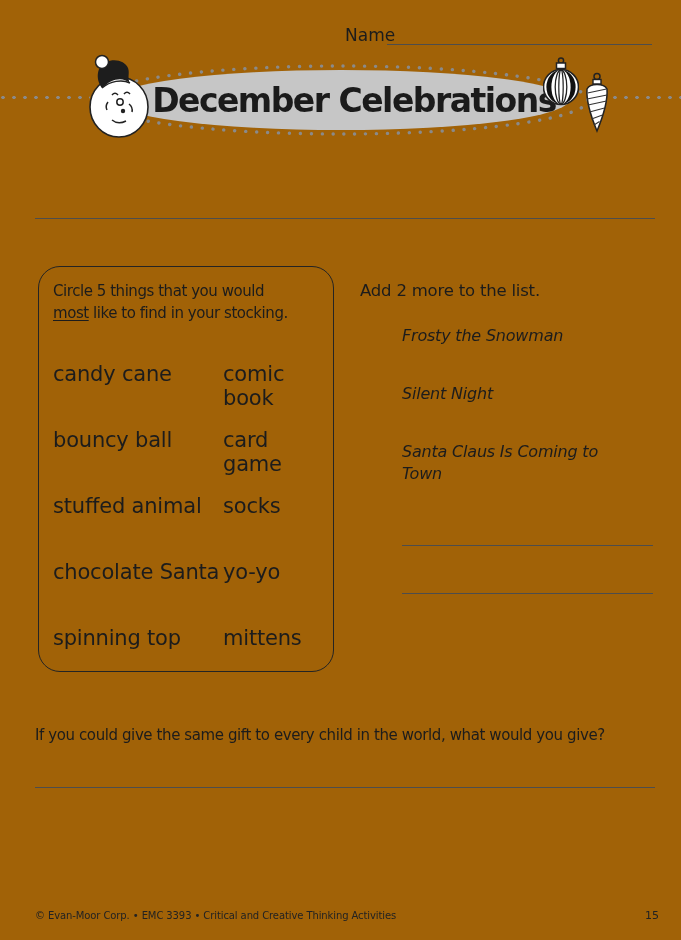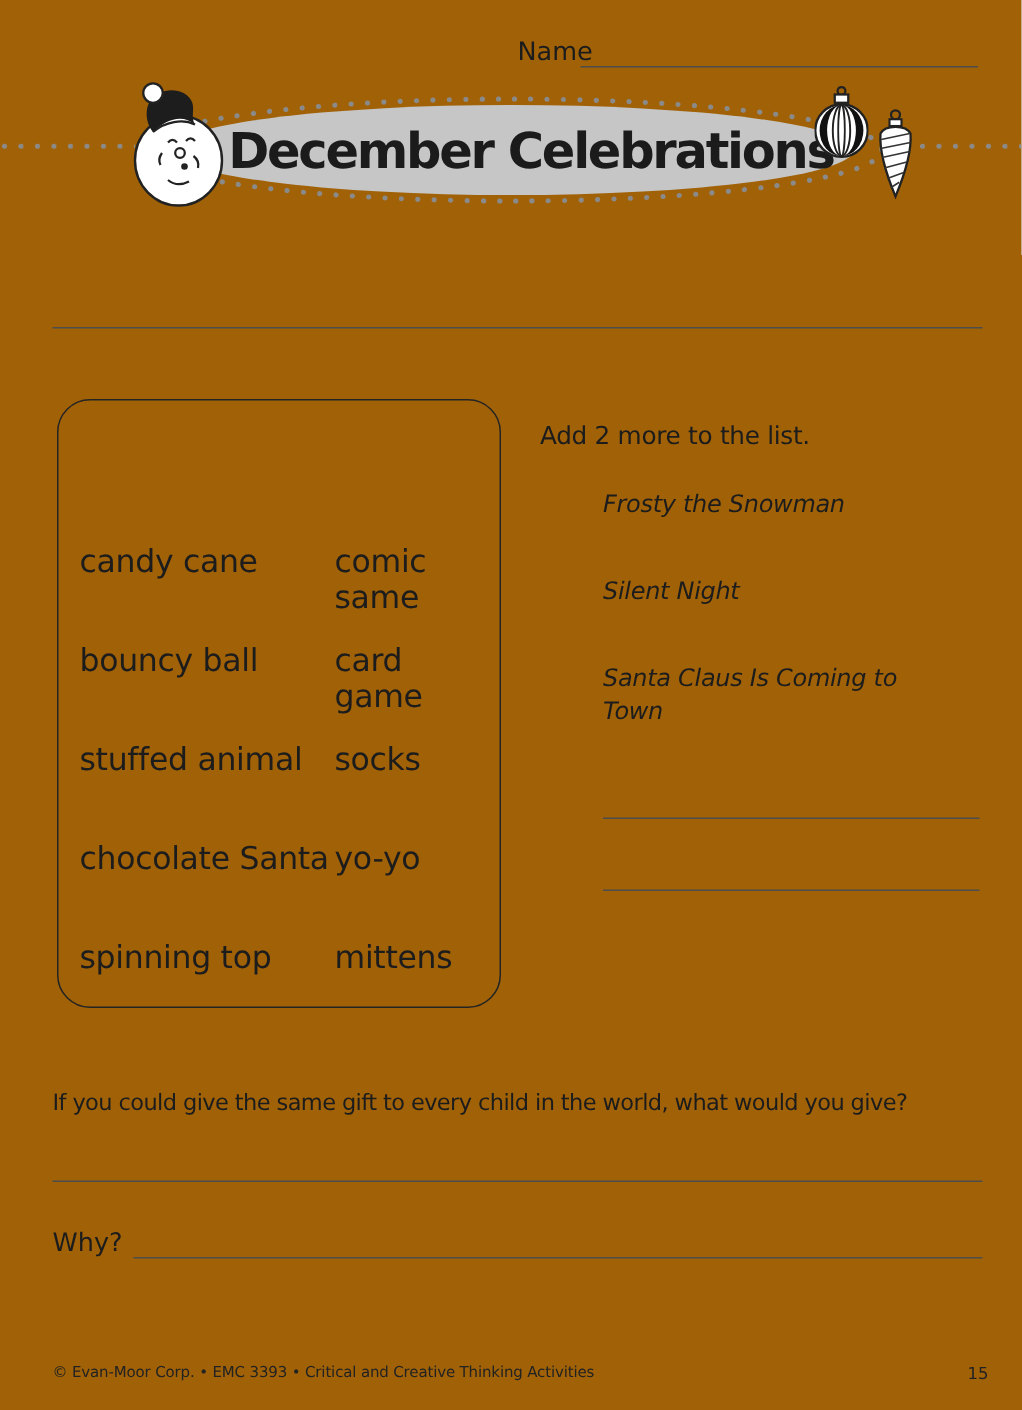--- a/index.html
+++ b/index.html
@@ -97,23 +97,27 @@
   <svg class="abs icicle-orn" width="30" height="62" viewBox="0 0 30 62">
     <circle cx="15" cy="4.5" r="3" class="ln"></circle>
     <rect x="11" y="7.5" width="8" height="4.5" fill="#fff" stroke="#222" stroke-width="1.4"></rect>
     <path d="M 5 17 C 8 11 22 11 25 17 C 26 30 20 47 15 59 C 10 47 4 30 5 17 Z" fill="#fff" stroke="#222" stroke-width="1.5"></path>
     <path d="M 5.5 21 L 24.5 17 M 5 27 L 25 23 M 6 33 L 24.5 29 M 7.5 40 L 22.5 36 M 9.5 47 L 20.5 43 M 12 53 L 17.5 49.5" stroke="#333" stroke-width="1.1" fill="none"></path>
   </svg>
 
   <div class="abs wline line-a"></div>
 
   <div class="abs box">
+    <div class="abs box-heading">
+      <span>Circle 5 things that you would</span><br>
+      <span class="ul">most</span><span> like to find in your stocking.</span>
+    </div>
     <div class="abs box-row r0">
       <span>candy cane</span>
-      <span class="c2">comic same</span>
+      <span class="c2">comic book</span>
     </div>
     <div class="abs box-row r1">
       <span>bouncy ball</span>
       <span class="c2">card game</span>
     </div>
     <div class="abs box-row r2">
       <span>stuffed animal</span>
       <span class="c2">socks</span>
     </div>
     <div class="abs box-row r3">
@@ -131,21 +135,17 @@
     <div class="abs entry e0">Frosty the Snowman</div>
     <div class="abs entry e1">Silent Night</div>
     <div class="abs entry e2">Santa Claus Is Coming to Town</div>
     <div class="abs wline add-blank b0"></div>
     <div class="abs wline add-blank b1"></div>
   </div>
 
   <div class="abs q2">If you could give the same gift to every child in the world, what would you give?</div>
   <div class="abs wline line-b"></div>
 
-  <div class="abs why-row">
-    <span>Why?</span>
-    <div class="fill-line"></div>
-  </div>
 
   <div class="abs footer-credit">© Evan-Moor Corp. • EMC 3393 • Critical and Creative Thinking Activities</div>
   <div class="abs page-num">15</div>
 
 </div>
 
 </body></html>

